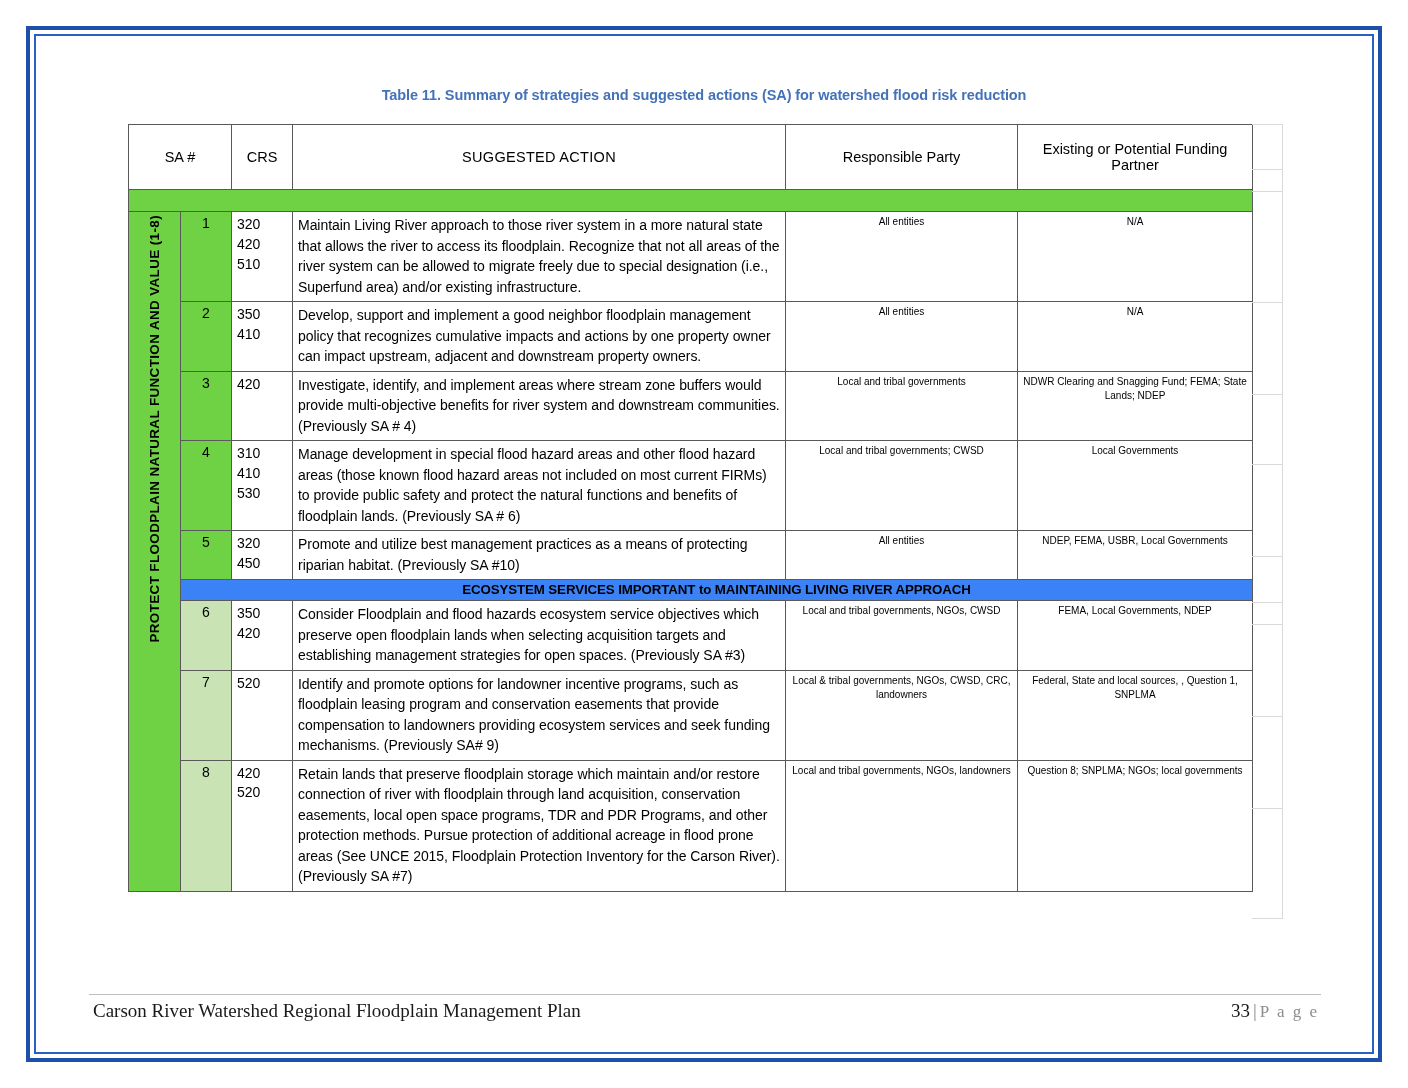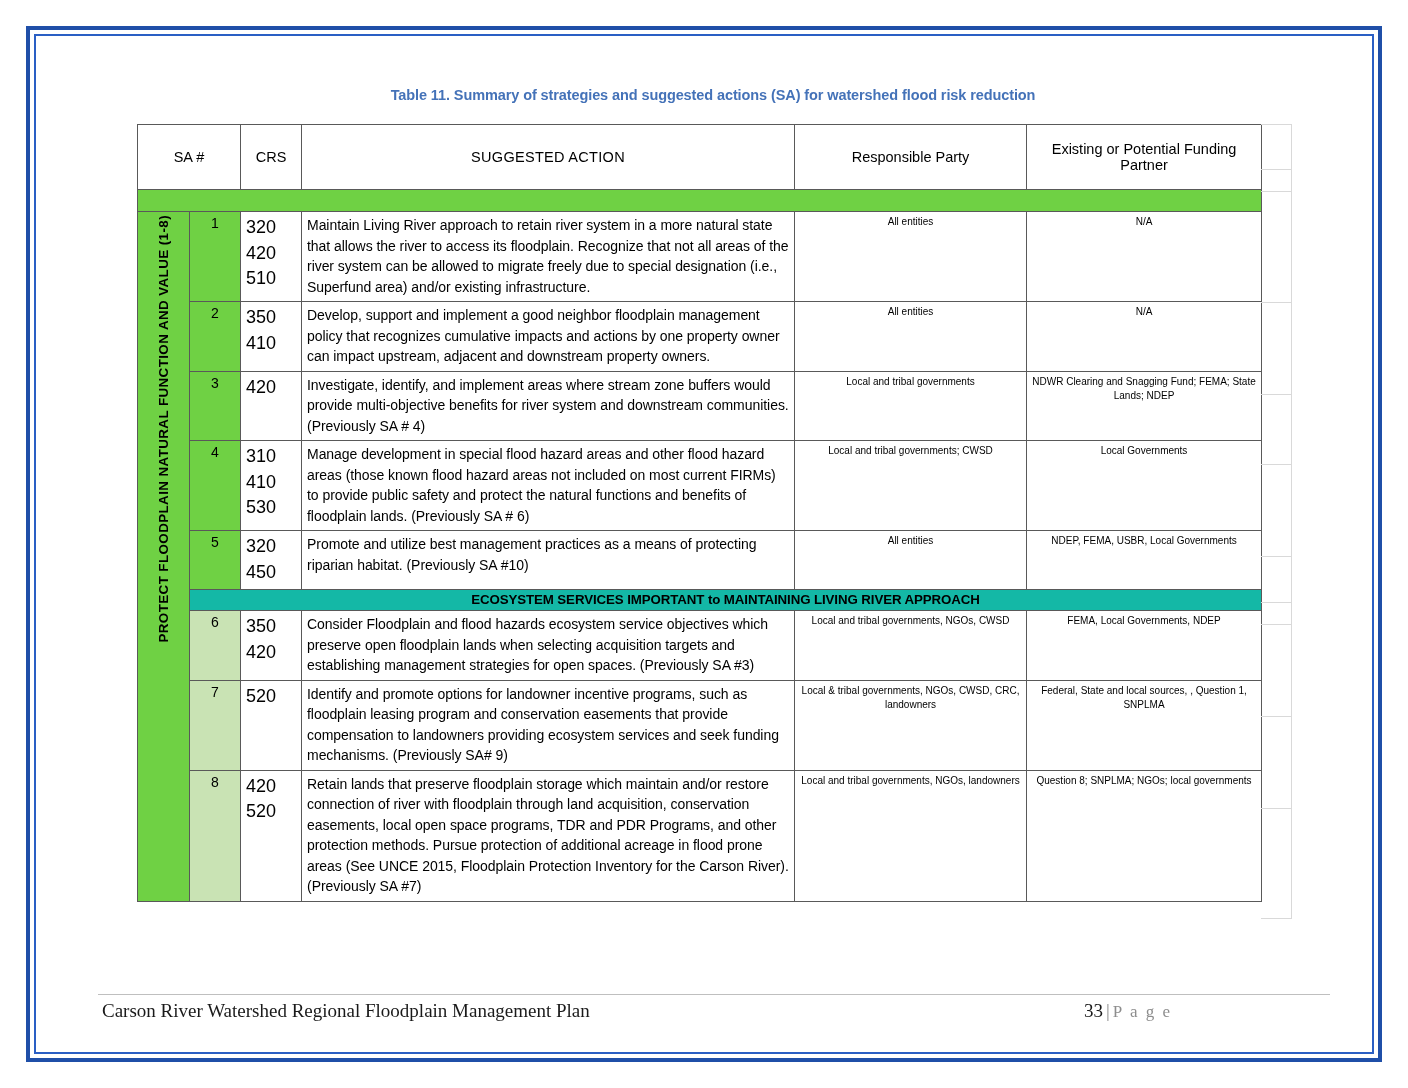--- a/index.html
+++ b/index.html
@@ -23,22 +23,22 @@
     background: #ffffff;
   }
   .page-frame-inner {
     position: absolute;
     left: 4px; top: 4px; right: 4px; bottom: 4px;
     border: 2px solid #2A5FC4;
   }
 
   .page-content {
     position: absolute;
-    left: 10px; top: 0;
-    width: 1252px; height: 1088px;
+    left: 1px; top: 0;
+    width: 1408px; height: 1088px;
   }
 
   
   .table-caption {
     position: absolute;
     left: 128px; top: 87px;
     width: 1150px;
     text-align: center;
     color: #4472B8;
     font-size: 14.5px;
@@ -91,21 +91,21 @@
   tr.band-bright td {
     background: #6FD144;
     height: 22px;
     padding: 0;
     border-left: 1px solid #595959;
     border-right: 1px solid #595959;
   }
 
   
   tr.band-section td {
-    background: #14b8a6;
+    background: #3b82f6;
     text-align: center;
     font-weight: bold;
     font-size: 13.3px;
     padding: 2px 4px 3px;
     height: 21px;
     vertical-align: middle;
     letter-spacing: -0.1px;
   }
 
   
@@ -129,21 +129,21 @@
 
   
   td.sa-num {
     text-align: center;
     font-size: 14px;
     padding-top: 4px;
   }
   td.sa-num.g-bright { background: #6FD144; }
   td.sa-num.g-light  { background: #C9E3B4; }
 
-  td.crs-cell { font-size: 18px; line-height: 1.42; }
+  td.crs-cell { font-size: 14px; line-height: 1.42; }
   td.act-cell { font-size: 14px; line-height: 1.465; letter-spacing: -0.05px; }
   td.mid-cell {
     text-align: center;
     vertical-align: middle;
     font-size: 10px;
     line-height: 1.4;
   }
 
   
   .ghost-grid {
@@ -226,21 +226,21 @@
         </tr>
 
         <tr>
           <td class="cat-cell" rowspan="10">
             <span class="cat-text">PROTECT FLOODPLAIN NATURAL FUNCTION AND VALUE (1-8)</span>
           </td>
           <td class="sa-num g-bright">1</td>
           <td class="crs-cell" style="white-space:pre-line">320
 420
 510</td>
-          <td class="act-cell">Maintain Living River approach to retain river system in a more natural state that allows the river to access its floodplain. Recognize that not all areas of the river system can be allowed to migrate freely due to special designation (i.e., Superfund area) and/or existing infrastructure.</td>
+          <td class="act-cell">Maintain Living River approach to those river system in a more natural state that allows the river to access its floodplain. Recognize that not all areas of the river system can be allowed to migrate freely due to special designation (i.e., Superfund area) and/or existing infrastructure.</td>
           <td class="mid-cell">All entities</td>
           <td class="mid-cell">N/A</td>
         </tr>
 
         <tr>
           <td class="sa-num g-bright">2</td>
           <td class="crs-cell" style="white-space:pre-line">350
 410</td>
           <td class="act-cell">Develop, support and implement a good neighbor floodplain management policy that recognizes cumulative impacts and actions by one property owner can impact upstream, adjacent and downstream property owners.</td>
           <td class="mid-cell">All entities</td>

